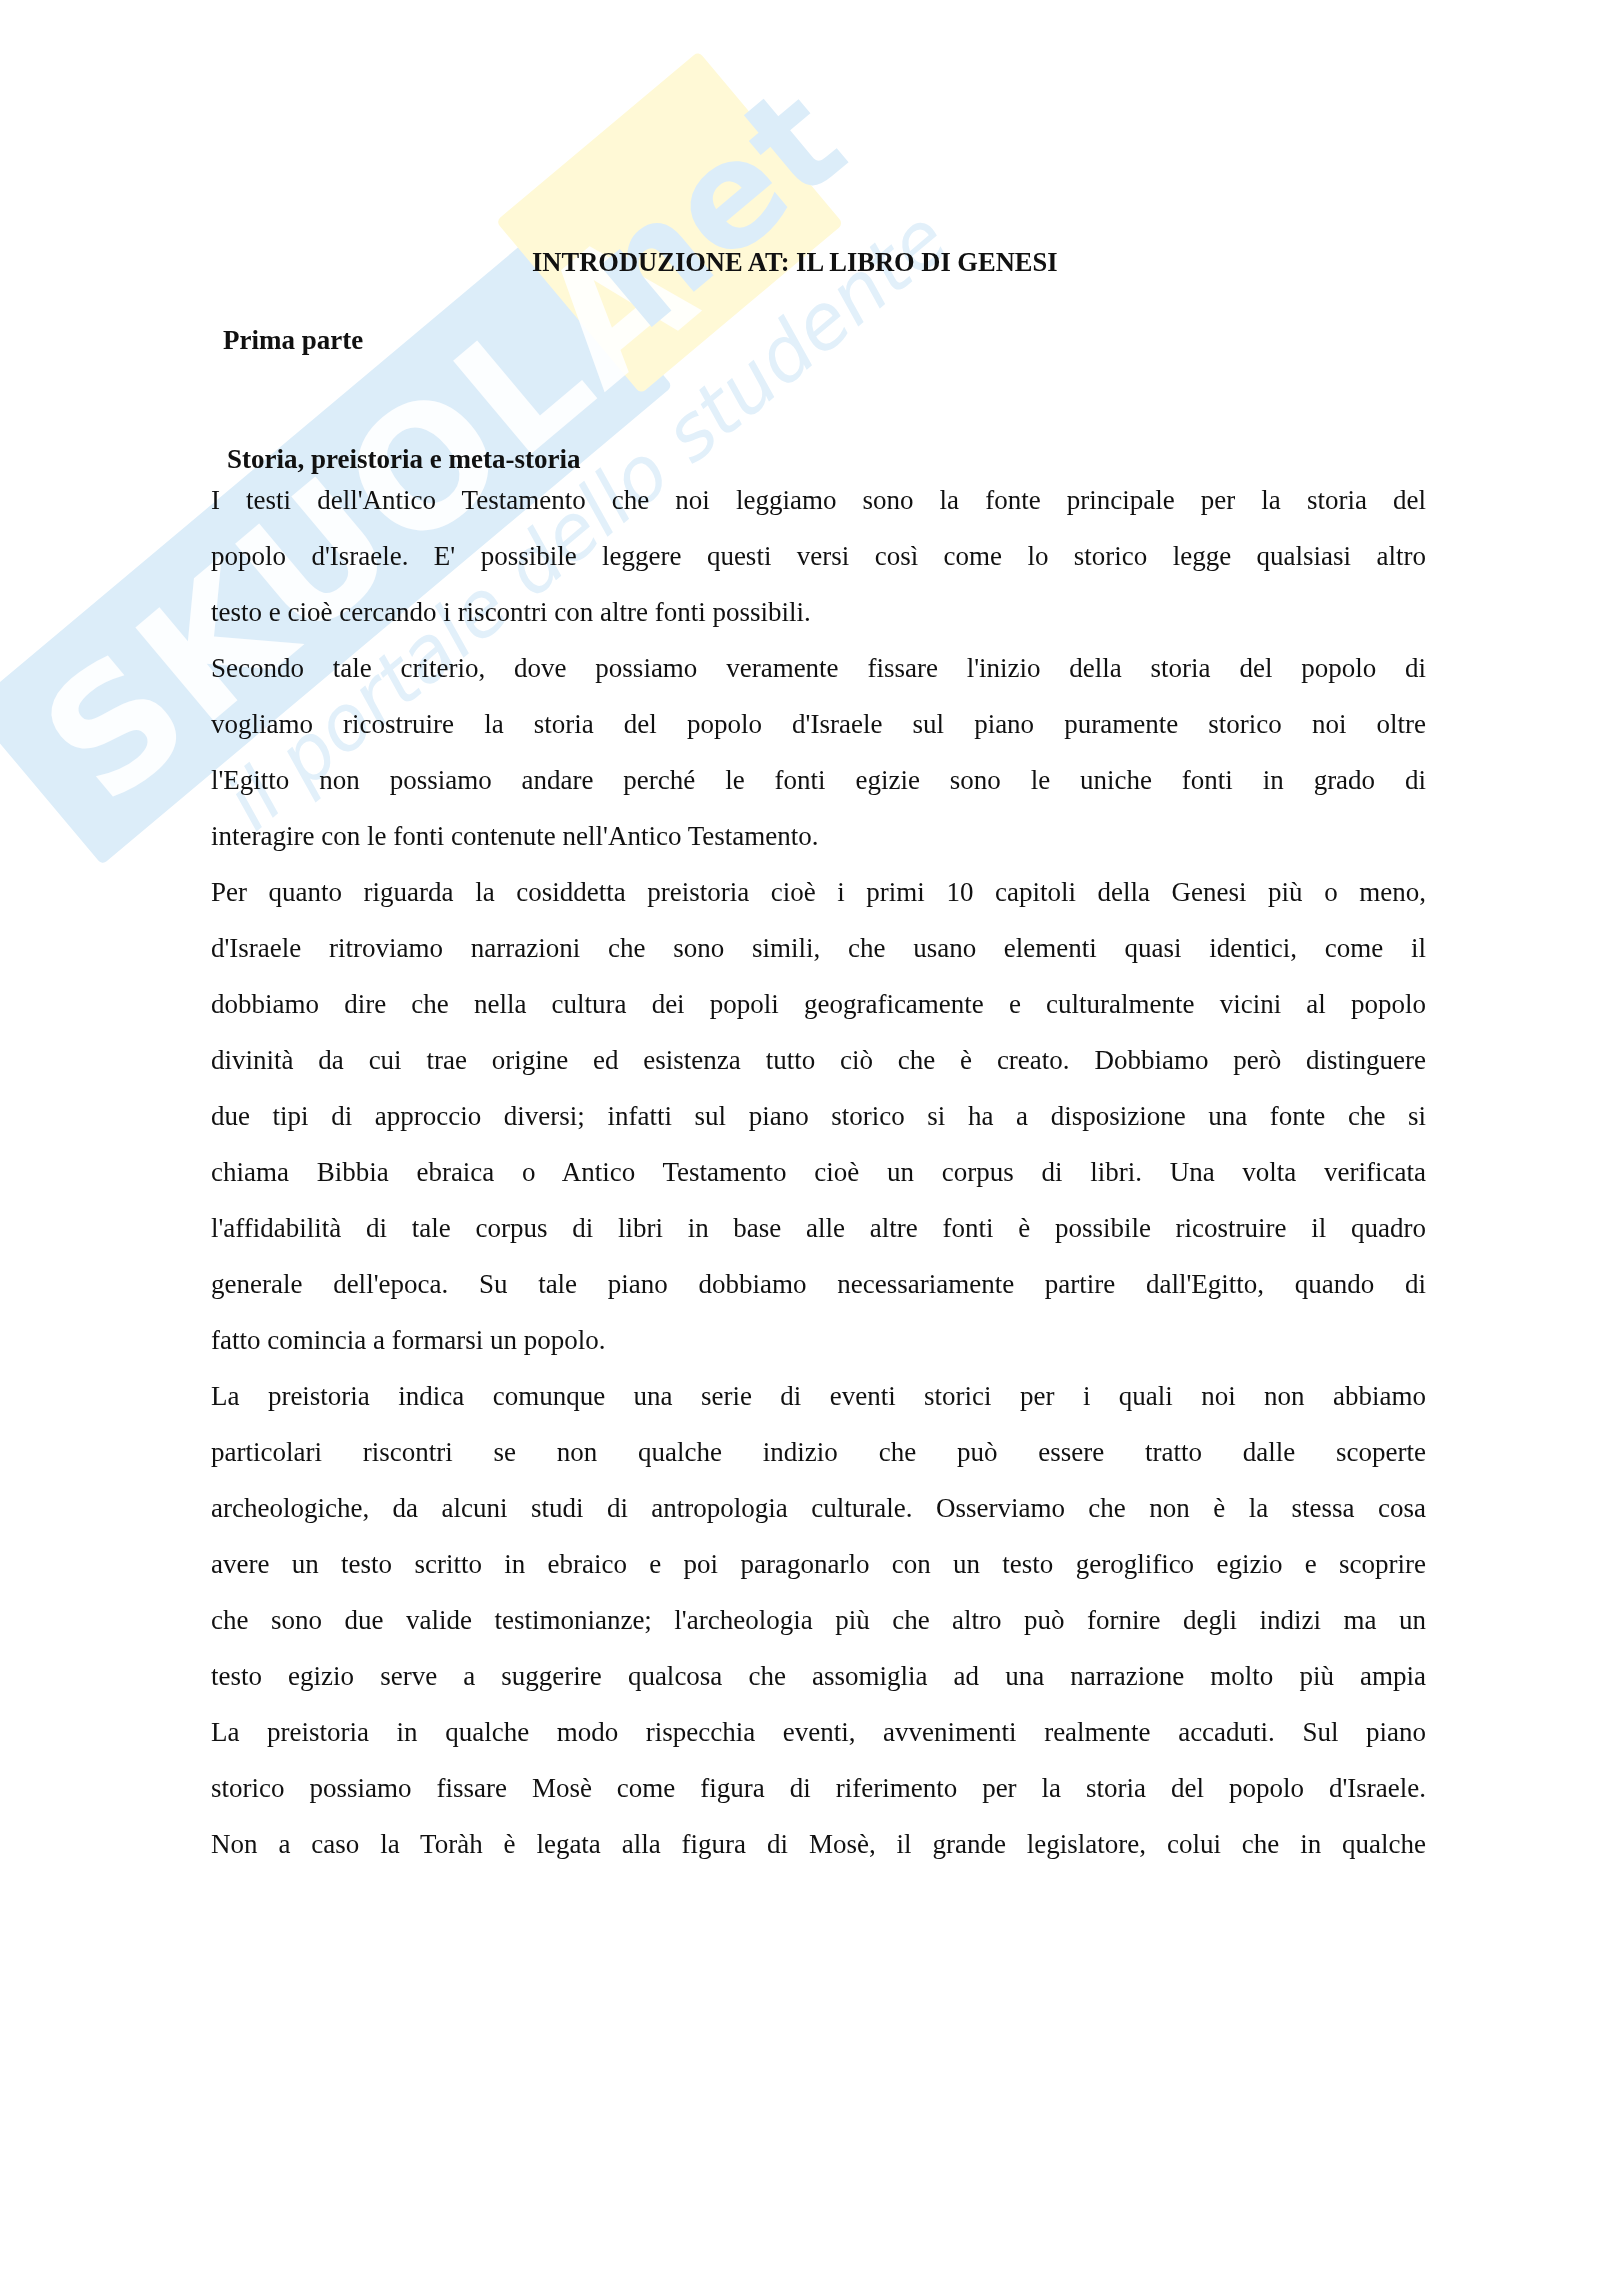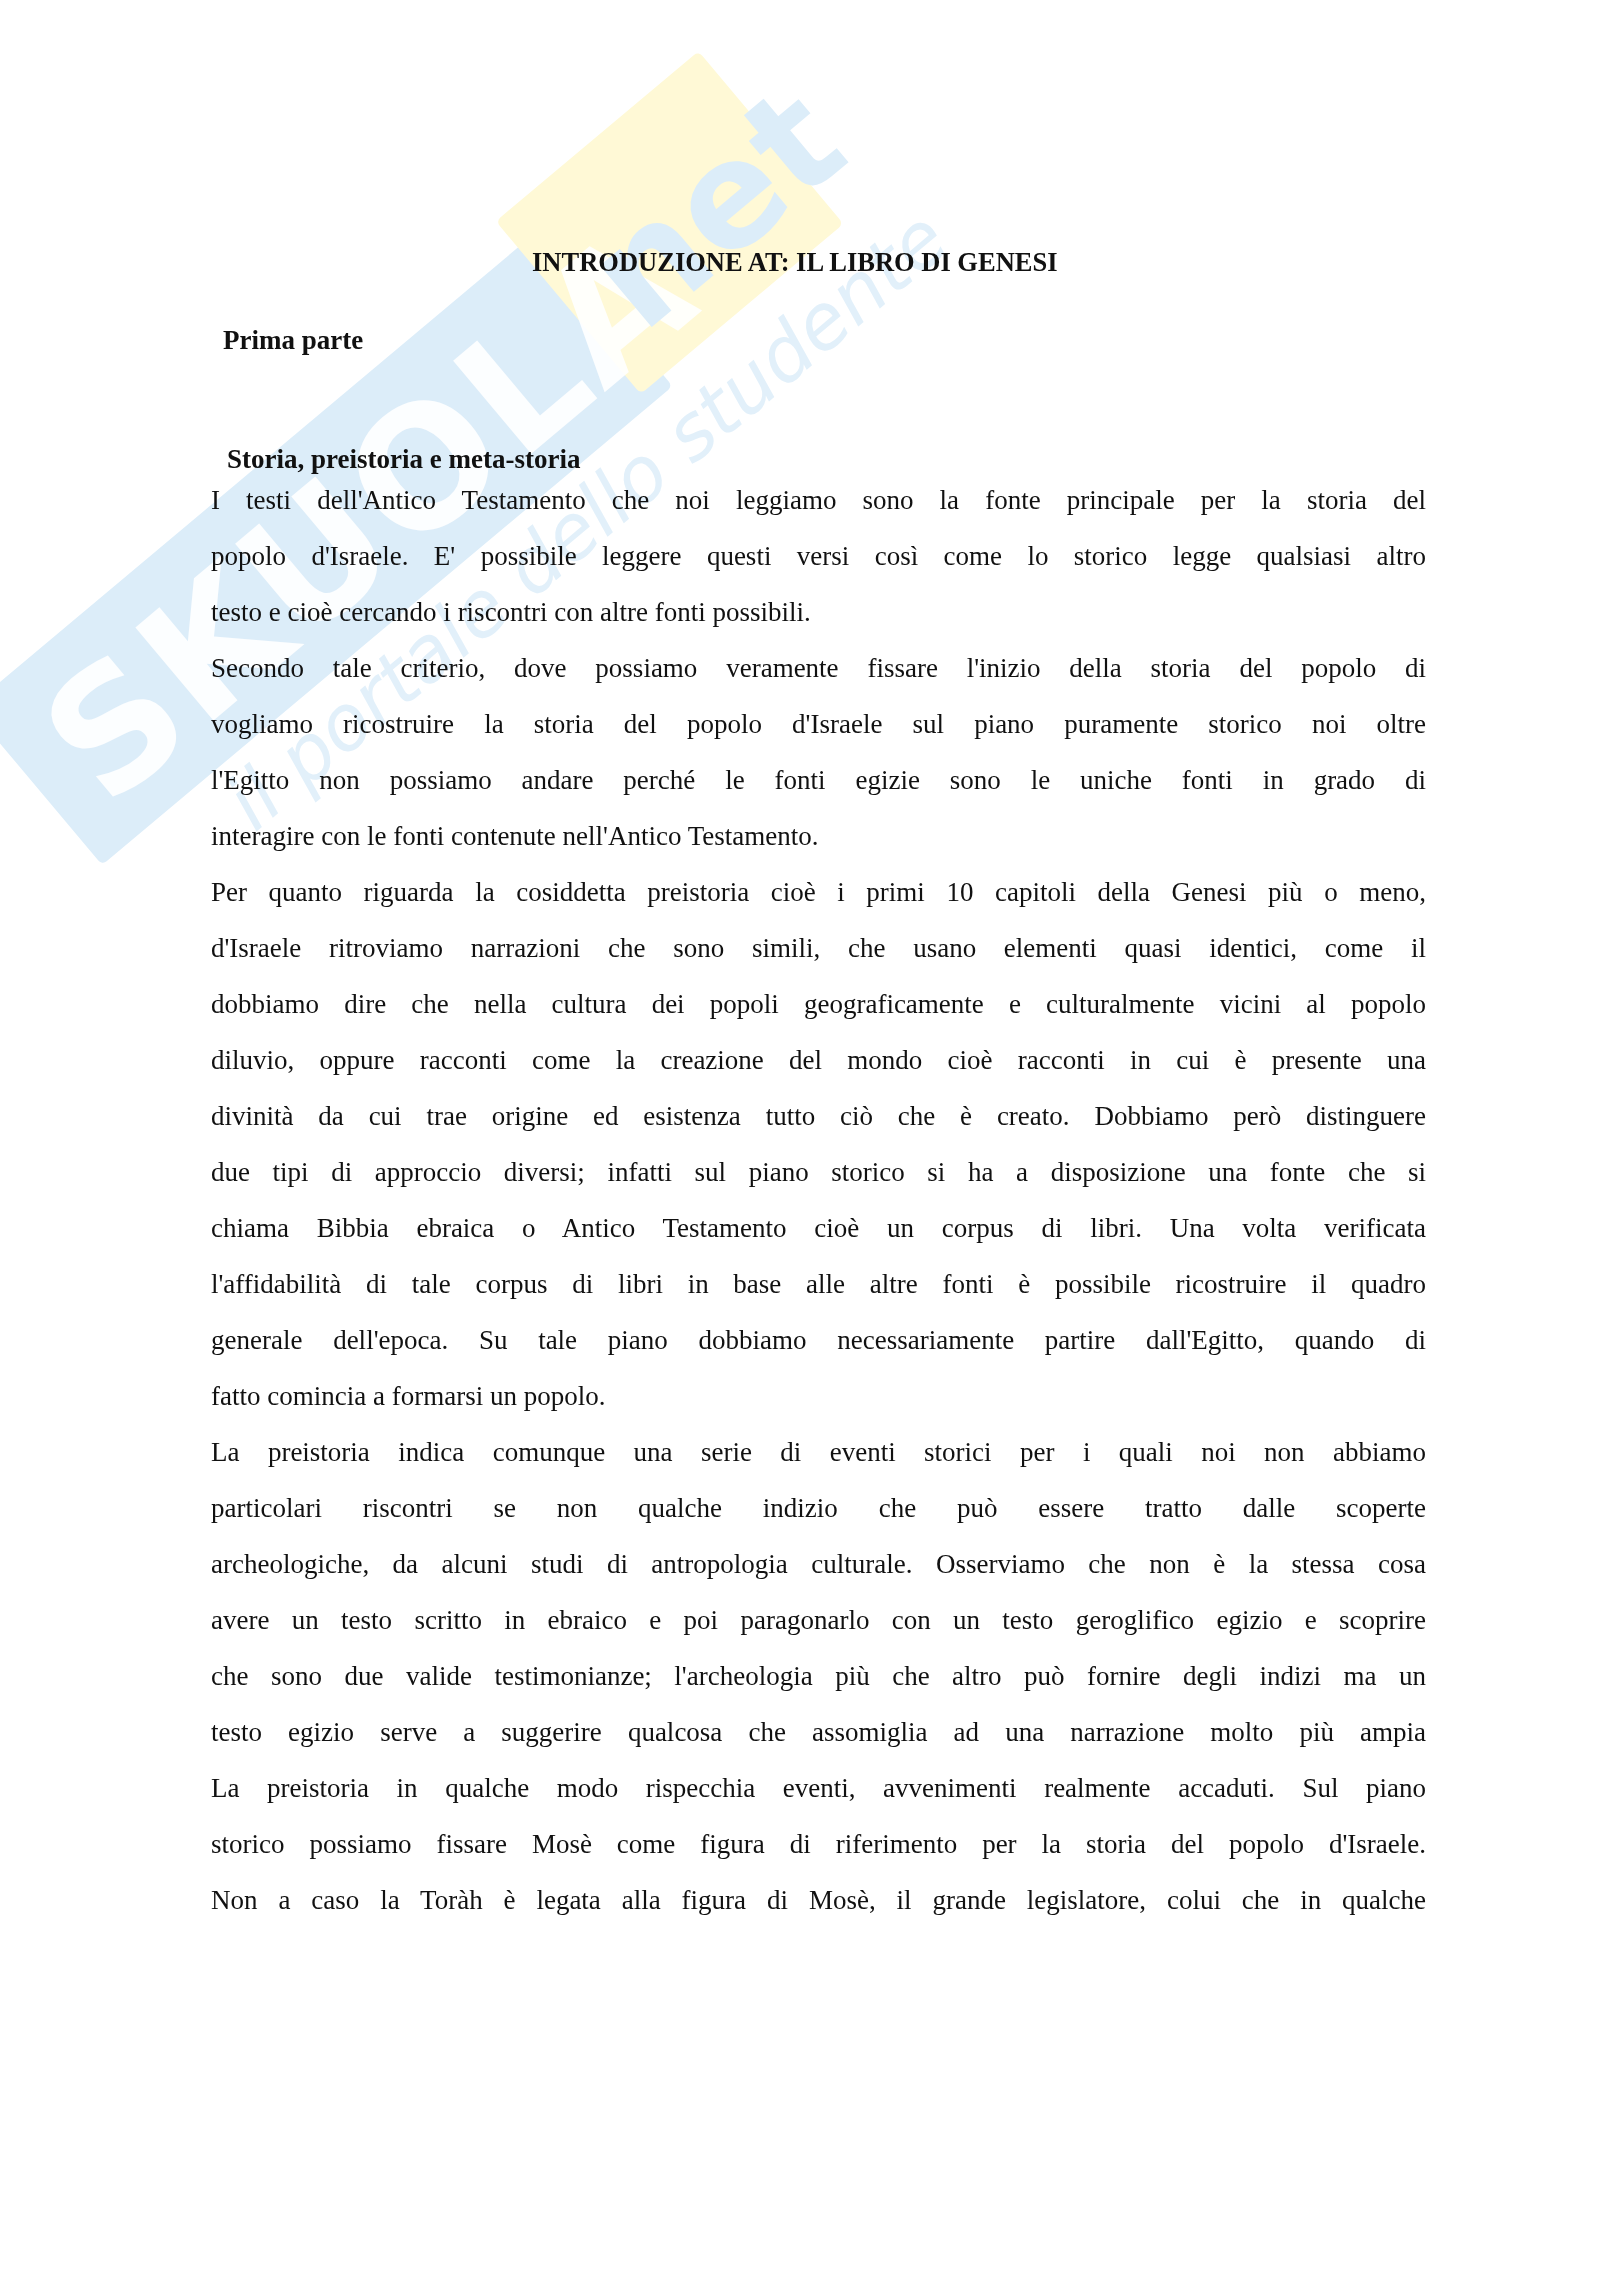--- a/index.html
+++ b/index.html
@@ -49,21 +49,20 @@
       <div class="line">Secondo tale criterio, dove possiamo veramente fissare l'inizio della storia del popolo di</div>
       <div class="line">vogliamo ricostruire la storia del popolo d'Israele sul piano puramente storico noi oltre</div>
       <div class="line">l'Egitto non possiamo andare perché le fonti egizie sono le uniche fonti in grado di</div>
       <div class="line last">interagire con le fonti contenute nell'Antico Testamento.</div>
     </div>
 
     <div>
       <div class="line">Per quanto riguarda la cosiddetta preistoria cioè i primi 10 capitoli della Genesi più o meno,</div>
       <div class="line">d'Israele ritroviamo narrazioni che sono simili, che usano elementi quasi identici, come il</div>
       <div class="line">dobbiamo dire che nella cultura dei popoli geograficamente e culturalmente vicini al popolo</div>
-      <div class="line">diluvio, oppure racconti come la creazione del mondo cioè racconti in cui è presente una</div>
       <div class="line">divinità da cui trae origine ed esistenza tutto ciò che è creato. Dobbiamo però distinguere</div>
       <div class="line">due tipi di approccio diversi; infatti sul piano storico si ha a disposizione una fonte che si</div>
       <div class="line">chiama Bibbia ebraica o Antico Testamento cioè un corpus di libri. Una volta verificata</div>
       <div class="line">l'affidabilità di tale corpus di libri in base alle altre fonti è possibile ricostruire il quadro</div>
       <div class="line">generale dell'epoca. Su tale piano dobbiamo necessariamente partire dall'Egitto, quando di</div>
       <div class="line last">fatto comincia a formarsi un popolo.</div>
     </div>
 
     <div>
       <div class="line">La preistoria indica comunque una serie di eventi storici per i quali noi non abbiamo</div>

